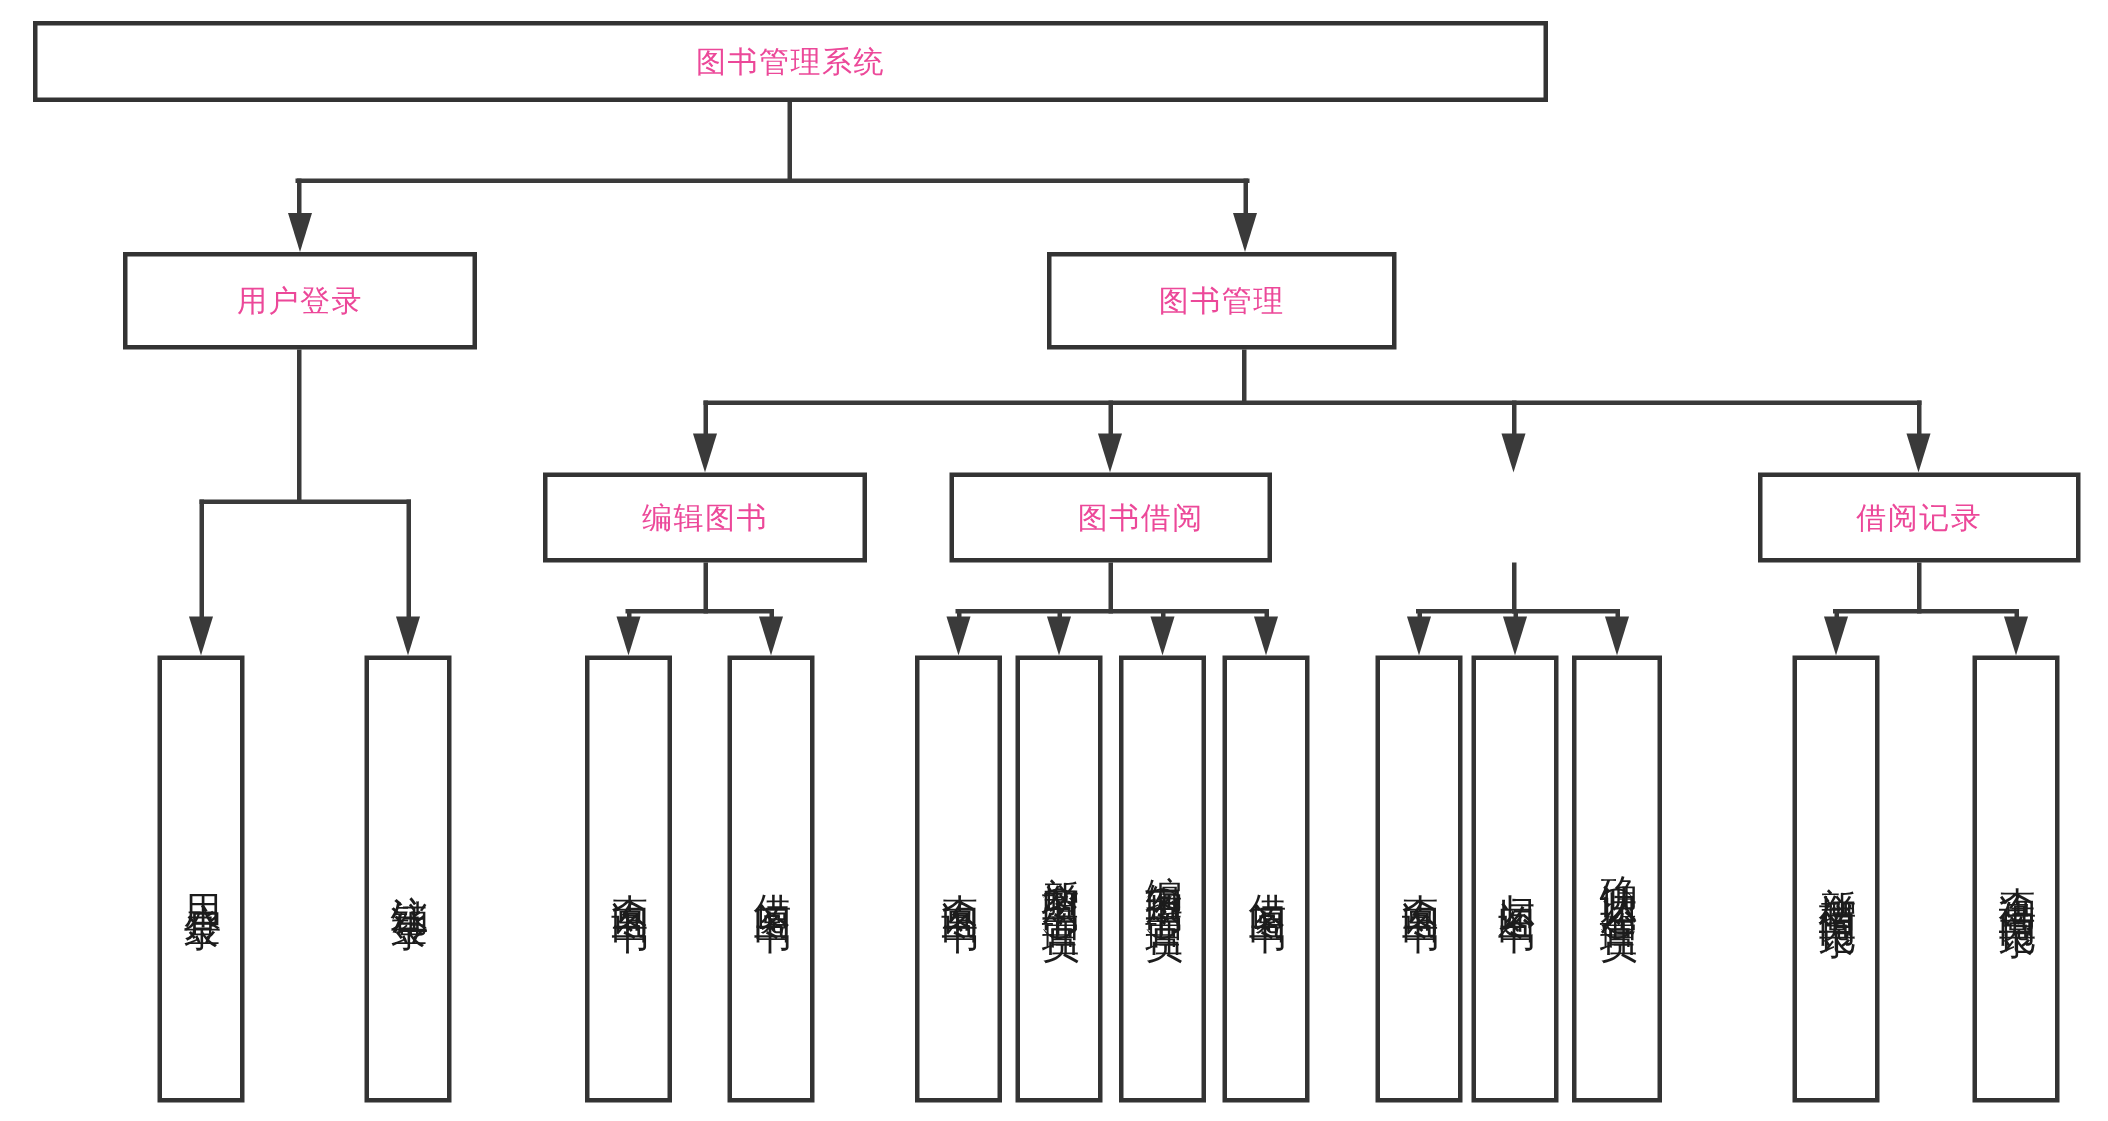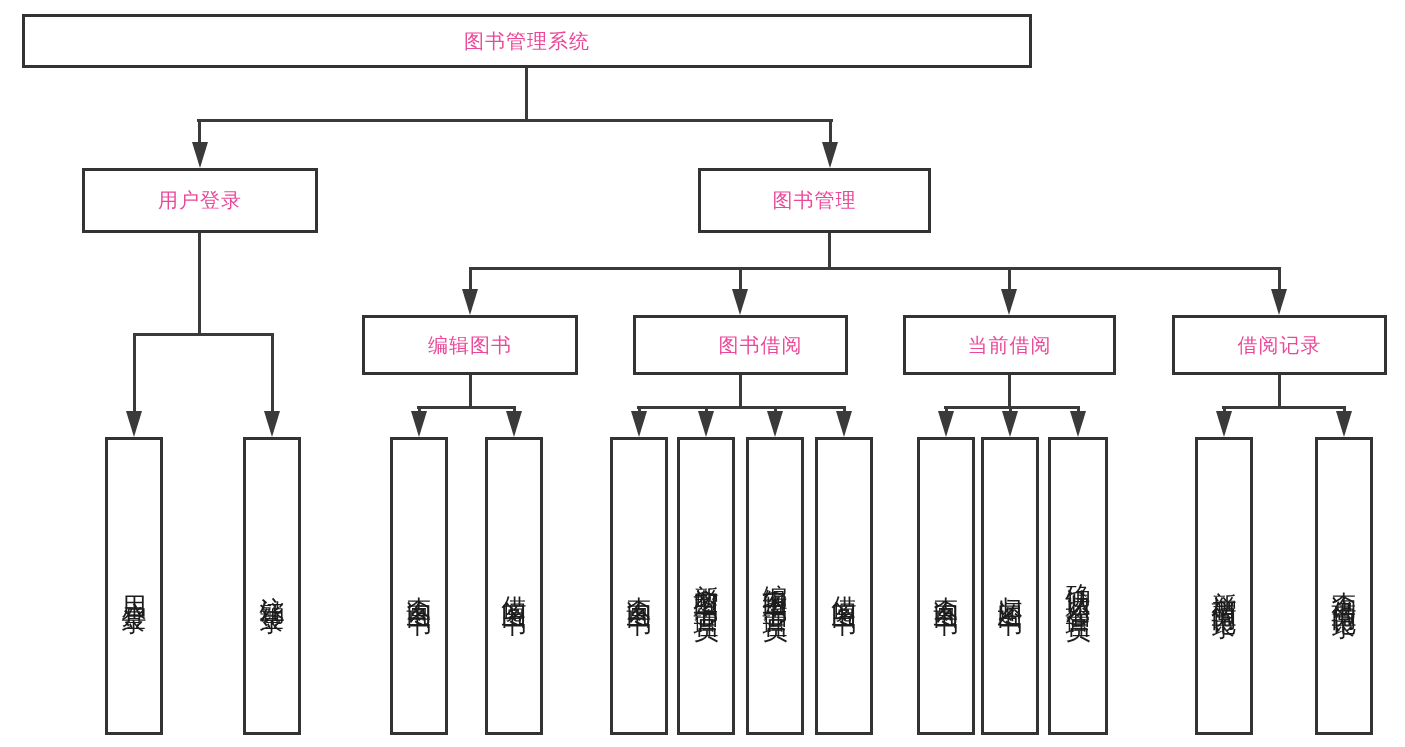--- a/index.html
+++ b/index.html
@@ -121,23 +121,20 @@
   </div>
 
   <div class="box" style="left:362px;top:315px;width:216px;height:60px;">
     <span class="lbl">编辑图书</span>
   </div>
 
   <div class="box" style="left:633px;top:315px;width:215px;height:60px;padding-left:40px;">
     <span class="lbl">图书借阅</span>
   </div>
 
-  <div class="box" style="left:903px;top:315px;width:213px;height:60px;">
-    <span class="lbl">当前借阅</span>
-  </div>
 
   <div class="box" style="left:1172px;top:315px;width:215px;height:60px;justify-content:center;">
     <span class="lbl">借阅记录</span>
   </div>
 
   <div class="box" style="left:105px;top:437px;width:58px;height:298px;">
     <span class="vlbl">用户登录</span>
   </div>
   <div class="box" style="left:243px;top:437px;width:58px;height:298px;">
     <span class="vlbl">注销登录</span>

